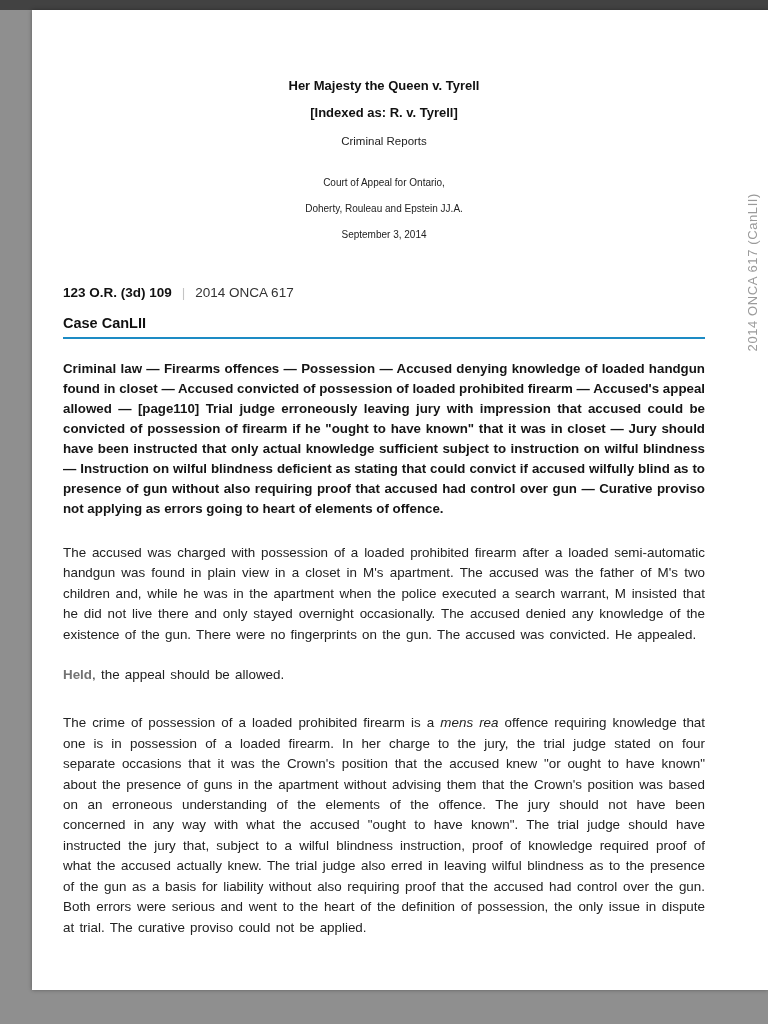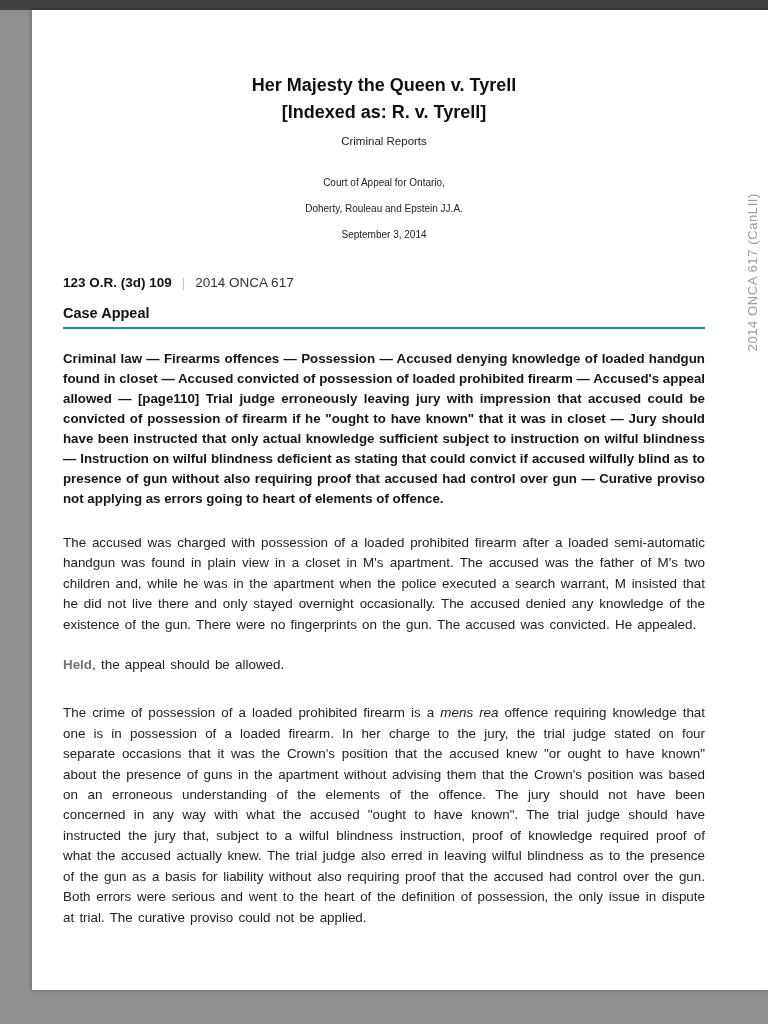--- a/index.html
+++ b/index.html
@@ -35,41 +35,41 @@
     white-space: nowrap;
   }
   .content {
     box-sizing: border-box;
     padding: 62px 63px 0 31px;
     width: 736px;
     color: #1f1f1f;
   }
   .case-title {
     margin: 0;
-    font-size: 18px;
+    font-size: 13px;
     font-weight: bold;
     text-align: center;
     line-height: 27px;
     color: #111111;
   }
   .reporter {
     margin-top: 9px;
     text-align: center;
     font-size: 11.5px;
     color: #222222;
   }
   .court-block {
     margin-top: 23px;
     text-align: center;
     font-size: 10px;
     line-height: 26px;
     color: #222222;
   }
   .citation-row {
-    margin-top: 27px;
+    margin-top: 37px;
     font-size: 13.5px;
   }
   .cite-primary { font-weight: bold; color: #111111; }
   .cite-sep { color: #c4c4c4; margin: 0 10px; font-weight: normal; }
   .cite-secondary { color: #333333; }
   .section-heading {
     margin: 15px 0 0 0;
     font-size: 14.5px;
     font-weight: bold;
     color: #111111;
@@ -122,21 +122,21 @@
       <div class="court-block">
         <div>Court of Appeal for Ontario,</div>
         <div>Doherty, Rouleau and Epstein JJ.A.</div>
         <div>September 3, 2014</div>
       </div>
 
       <div class="citation-row">
         <span class="cite-primary">123 O.R. (3d) 109</span><span class="cite-sep">|</span><span class="cite-secondary">2014 ONCA 617</span>
       </div>
 
-      <h2 class="section-heading">Case Appeal</h2>
+      <h2 class="section-heading">Case CanLII</h2>
       <div class="rule"></div>
 
       <p class="headnote">Criminal law — Firearms offences — Possession — Accused denying knowledge of loaded handgun found in closet — Accused convicted of possession of loaded prohibited firearm — Accused's appeal allowed — [page110] Trial judge erroneously leaving jury with impression that accused could be convicted of possession of firearm if he "ought to have known" that it was in closet — Jury should have been instructed that only actual knowledge sufficient subject to instruction on wilful blindness — Instruction on wilful blindness deficient as stating that could convict if accused wilfully blind as to presence of gun without also requiring proof that accused had control over gun — Curative proviso not applying as errors going to heart of elements of offence.</p>
 
       <p class="body-para facts">The accused was charged with possession of a loaded prohibited firearm after a loaded semi-automatic handgun was found in plain view in a closet in M's apartment. The accused was the father of M's two children and, while he was in the apartment when the police executed a search warrant, M insisted that he did not live there and only stayed overnight occasionally. The accused denied any knowledge of the existence of the gun. There were no fingerprints on the gun. The accused was convicted. He appealed.</p>
 
       <p class="body-para held"><strong>Held</strong><span>, the appeal should be allowed.</span></p>
 
       <p class="body-para reasons"><span>The crime of possession of a loaded prohibited firearm is a </span><em>mens rea</em><span> offence requiring knowledge that one is in possession of a loaded firearm. In her charge to the jury, the trial judge stated on four separate occasions that it was the Crown's position that the accused knew "or ought to have known" about the presence of guns in the apartment without advising them that the Crown's position was based on an erroneous understanding of the elements of the offence. The jury should not have been concerned in any way with what the accused "ought to have known". The trial judge should have instructed the jury that, subject to a wilful blindness instruction, proof of knowledge required proof of what the accused actually knew. The trial judge also erred in leaving wilful blindness as to the presence of the gun as a basis for liability without also requiring proof that the accused had control over the gun. Both errors were serious and went to the heart of the definition of possession, the only issue in dispute at trial. The curative proviso could not be applied.</span></p>
     </div>

